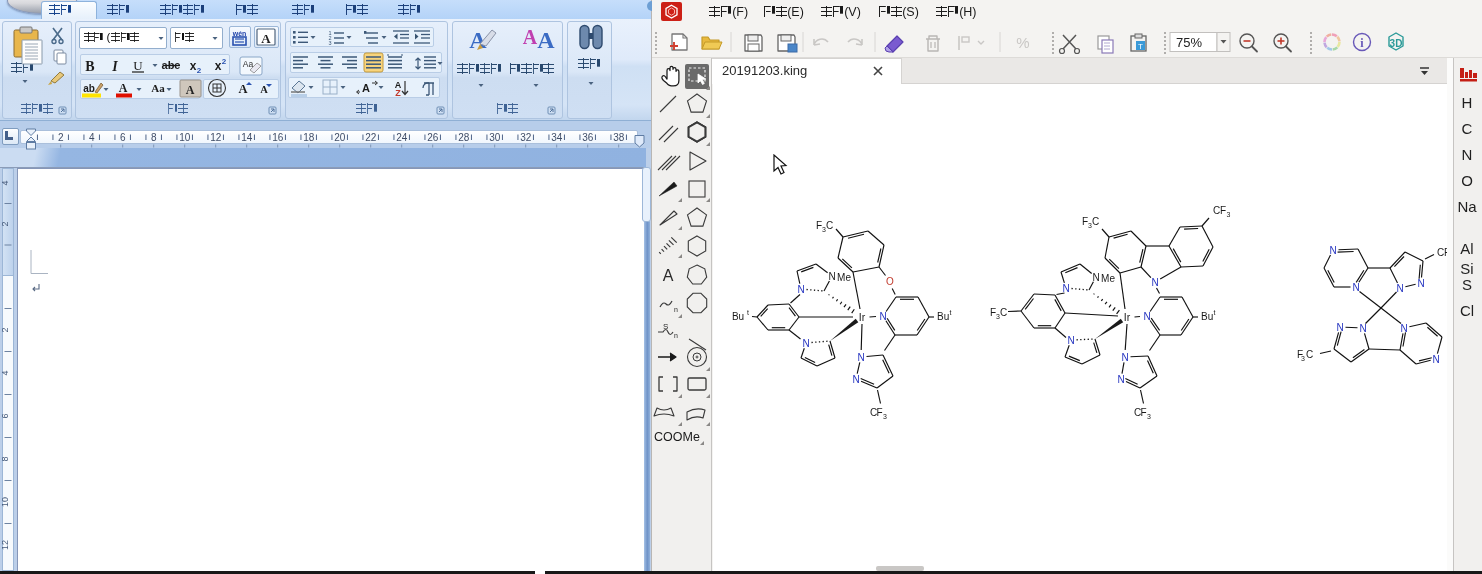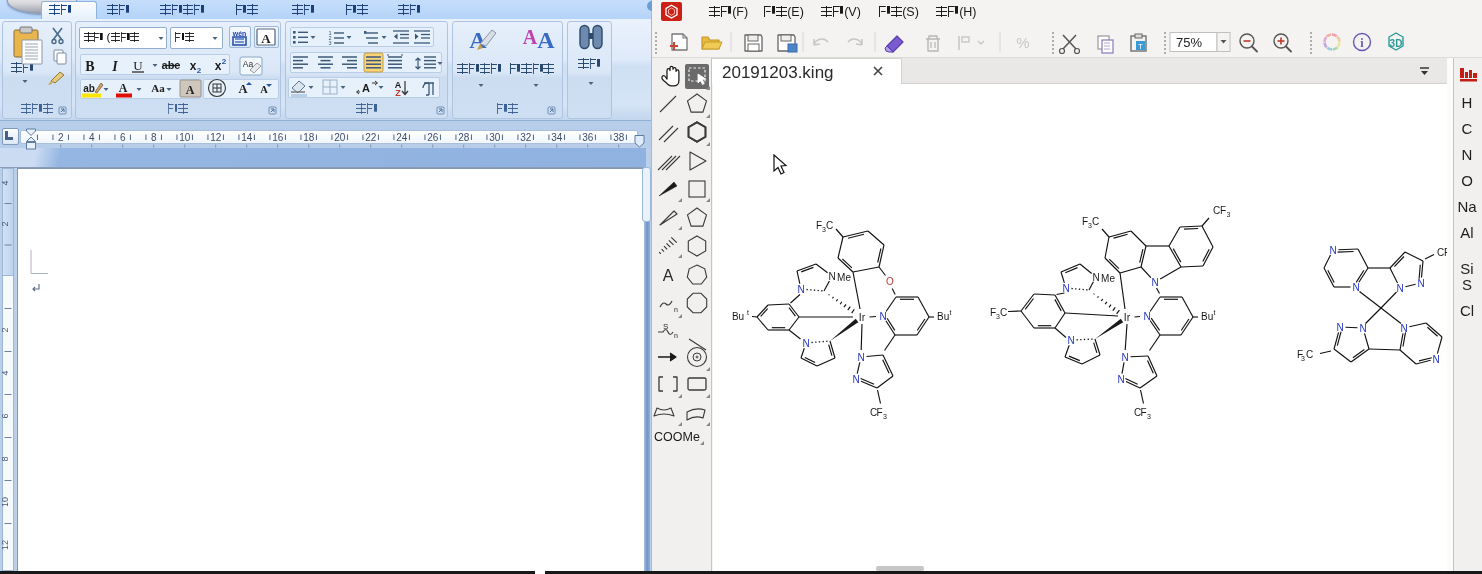--- a/index.html
+++ b/index.html
@@ -441,21 +441,21 @@
     <path d="M1324.5 42.0 A7.5 7.5 0 0 1 1326.3 37.2" fill="none" stroke="#e8a8d8" stroke-width="2.6"></path>
     <path d="M1326.7 36.7 A7.5 7.5 0 0 1 1331.3 34.5" fill="none" stroke="#f0b0a0" stroke-width="2.6"></path>
     <circle cx="1362" cy="42" r="8.5" fill="none" stroke="#6858b8" stroke-width="1.4"></circle>
     <text x="1362" y="47" font-size="12" fill="#6858b8" text-anchor="middle" font-weight="bold" font-family="&quot;Liberation Serif&quot;,serif">i</text>
     <path d="M1396 33 l7 4 l0 9 l-7 4 l-7 -4 l0 -9 Z" fill="none" stroke="#2a9a98" stroke-width="1.4" stroke-linejoin="round"></path>
     <text x="1396" y="46.5" font-size="10" fill="#2a9a98" text-anchor="middle" font-weight="bold" font-family="&quot;Liberation Sans&quot;,sans-serif">3D</text>
   </svg>
 
 <div class="abs" style="left:712px;top:58px;width:740px;height:26px;background:#eae8e6;border-bottom:1px solid #d5d3d1"></div>
 <div class="abs" style="left:710px;top:58px;width:192px;height:26px;background:#fff;border:1px solid #d5d3d1;border-bottom:none"></div>
-<div class="abs" style="left:722px;top:63px;font-size:17px;color:#2a2a2a">20191203.king</div>
+<div class="abs" style="left:722px;top:63px;font-size:13px;color:#2a2a2a">20191203.king</div>
 <svg class="abs" style="left:871px;top:64px" width="14" height="14" viewBox="0 0 14 14">
     <path d="M3 3 L11 11 M11 3 L3 11" stroke="#444" stroke-width="1.6"></path>
   </svg>
 <svg class="abs" style="left:1418px;top:66px" width="13" height="12" viewBox="0 0 13 12">
     <path d="M2 2 L11 2" stroke="#333" stroke-width="1.5"></path>
     <path d="M3 5 L10 5 L6.5 9 Z" fill="#333"></path>
   </svg>
 
 <div class="abs" style="left:652px;top:58px;width:60px;height:516px;background:#f1f0ee;border-right:1px solid #c6c4c2"></div>
 <div class="abs" style="left:685px;top:64px;width:24px;height:25px;background:#6a6a6a;border-radius:2px"></div>
@@ -779,19 +779,19 @@
       <rect x="9" y="2" width="3" height="8"></rect>
       <rect x="13" y="5" width="4" height="5"></rect>
       <rect x="0" y="11" width="17" height="2.5"></rect>
     </g>
   </svg>
 <div class="el" style="top:94px">H</div>
 <div class="el" style="top:120px">C</div>
 <div class="el" style="top:146px">N</div>
 <div class="el" style="top:172px">O</div>
 <div class="el" style="top:198px">Na</div>
-<div class="el" style="top:224px">Al</div>
+<div class="el" style="top:240px">Al</div>
 <div class="el" style="top:260px">Si</div>
 <div class="el" style="top:276px">S</div>
 <div class="el" style="top:302px">Cl</div>
 <div class="abs" style="left:876px;top:566px;width:48px;height:5px;background:#c9c7c5;border-radius:2px"></div>
 
 <div class="abs" style="left:0;top:571px;width:1482px;height:3px;background:#181818"></div>
 <div class="abs" style="left:535px;top:571px;width:10px;height:3px;background:#fff"></div>
 </body></html>

